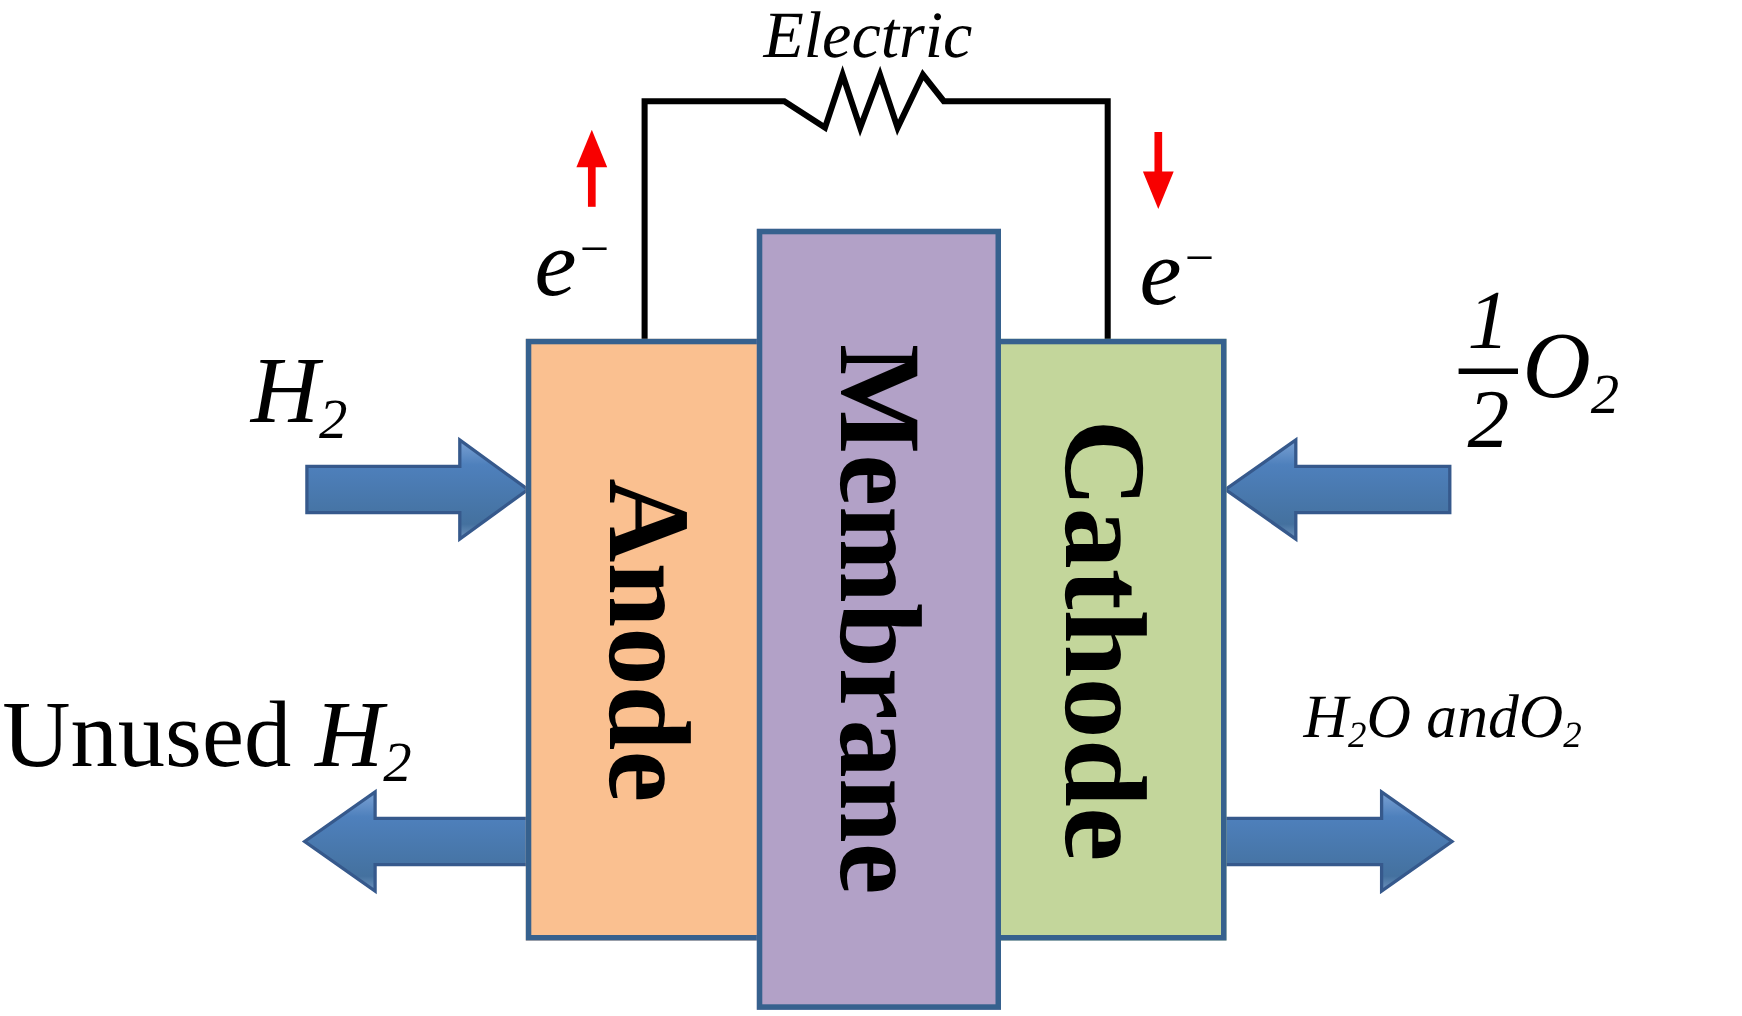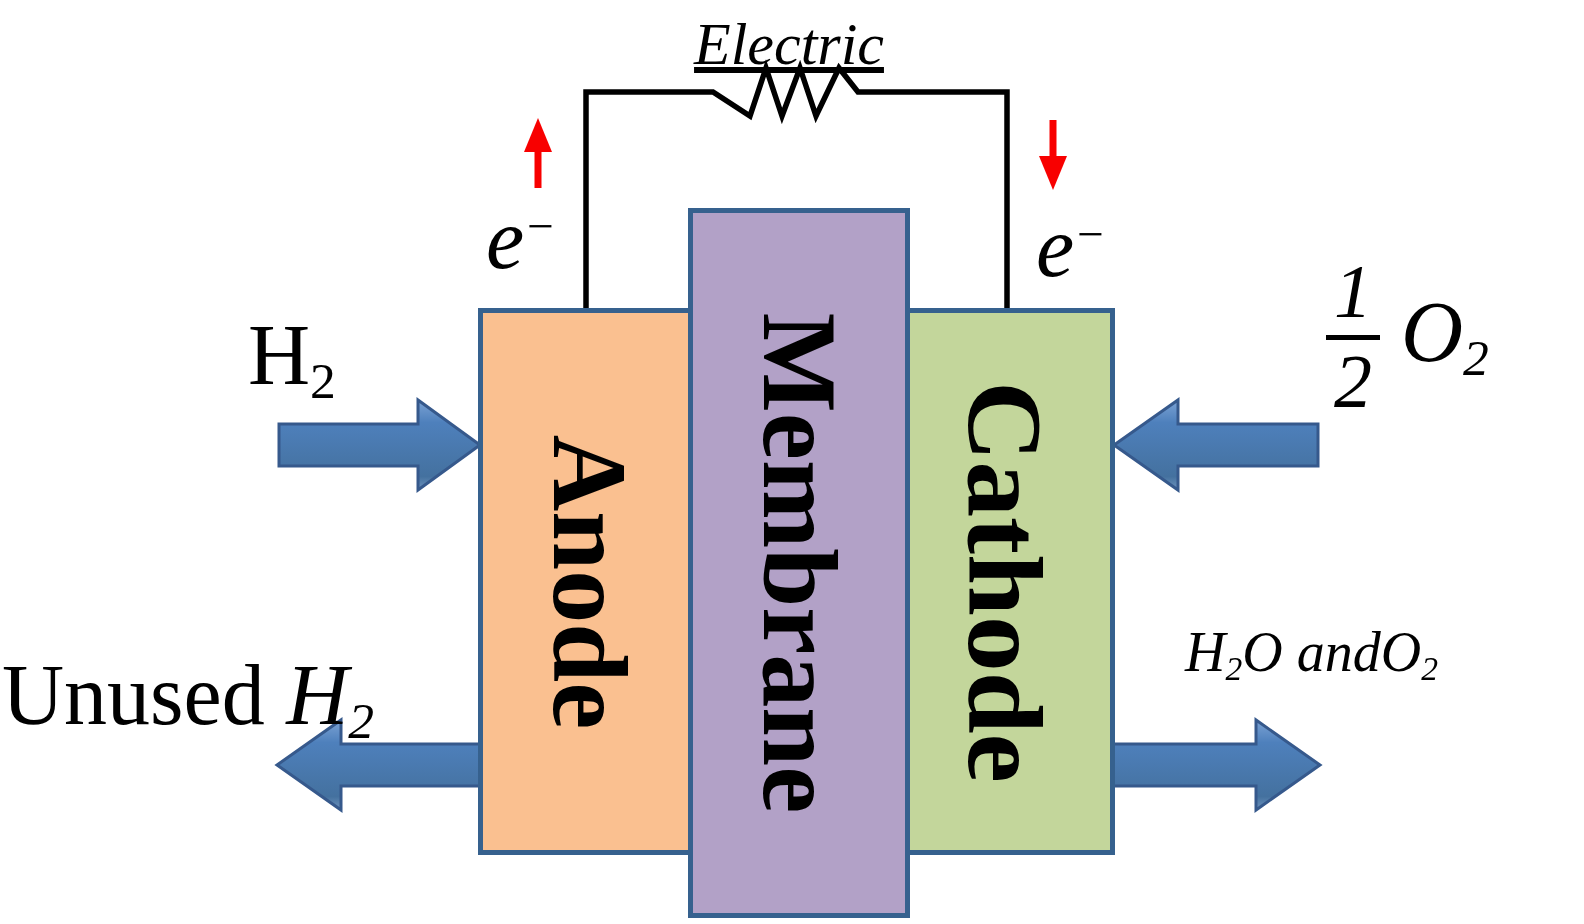--- a/index.html
+++ b/index.html
@@ -59,57 +59,56 @@
   .box-cathode .vtext { transform: rotate(90deg) scaleX(1.05); }
   
   .lbl {
     position: absolute;
     z-index: 4;
     line-height: 1;
     white-space: nowrap;
   }
   .italic { font-style: italic; }
   .lbl-electric {
-    left: 639px; top: 14px;
+    left: 639px; top: 2px;
     width: 300px;
     text-align: center;
     font-style: italic;
     font-size: 60px;
-    text-decoration: underline;
   }
   .lbl-e-left  { left: 486px; top: 196px; font-style: italic; font-size: 86px; }
   .lbl-e-right { left: 1036px; top: 204px; font-style: italic; font-size: 86px; }
   .sup-minus {
     font-size: 55%;
     vertical-align: 0.55em;
     letter-spacing: 0;
   }
   .sub {
     font-size: 60%;
     vertical-align: -0.28em;
   }
-  .lbl-h2-in { left: 228px; top: 312px; font-size: 86px; margin-left: 20px; }
-  .lbl-unused { left: 2px; top: 624px; font-size: 86px; margin-top: 28px; }
+  .lbl-h2-in { left: 228px; top: 312px; font-style: italic; font-size: 86px; }
+  .lbl-unused { left: 2px; top: 624px; font-size: 86px; }
   .lbl-products { left: 1185px; top: 624px; font-style: italic; font-size: 56px; }
   .lbl-o2-in {
     left: 1326px; top: 252px;
     display: flex;
     align-items: center;
   }
   .frac {
     display: inline-flex;
     flex-direction: column;
     align-items: center;
     font-style: italic;
     font-size: 76px;
     line-height: 1.04;
   }
   .frac-num { border-bottom: 5px solid #000; padding: 0 8px 4px 8px; }
   .frac-den { padding-top: 2px; }
-  .o2-symbol { font-style: italic; font-size: 86px; margin-left: 21px; }
+  .o2-symbol { font-style: italic; font-size: 86px; margin-left: 4px; }
 </style>
 </head>
 <body>
 
 <div class="canvas">
 
   <svg class="svg-layer" width="1584" height="924" viewBox="0 0 1584 924">
     <defs>
       <linearGradient id="arrowGrad" x1="0" y1="0" x2="0" y2="1">
         <stop offset="0" stop-color="#7BA2D4"></stop>

